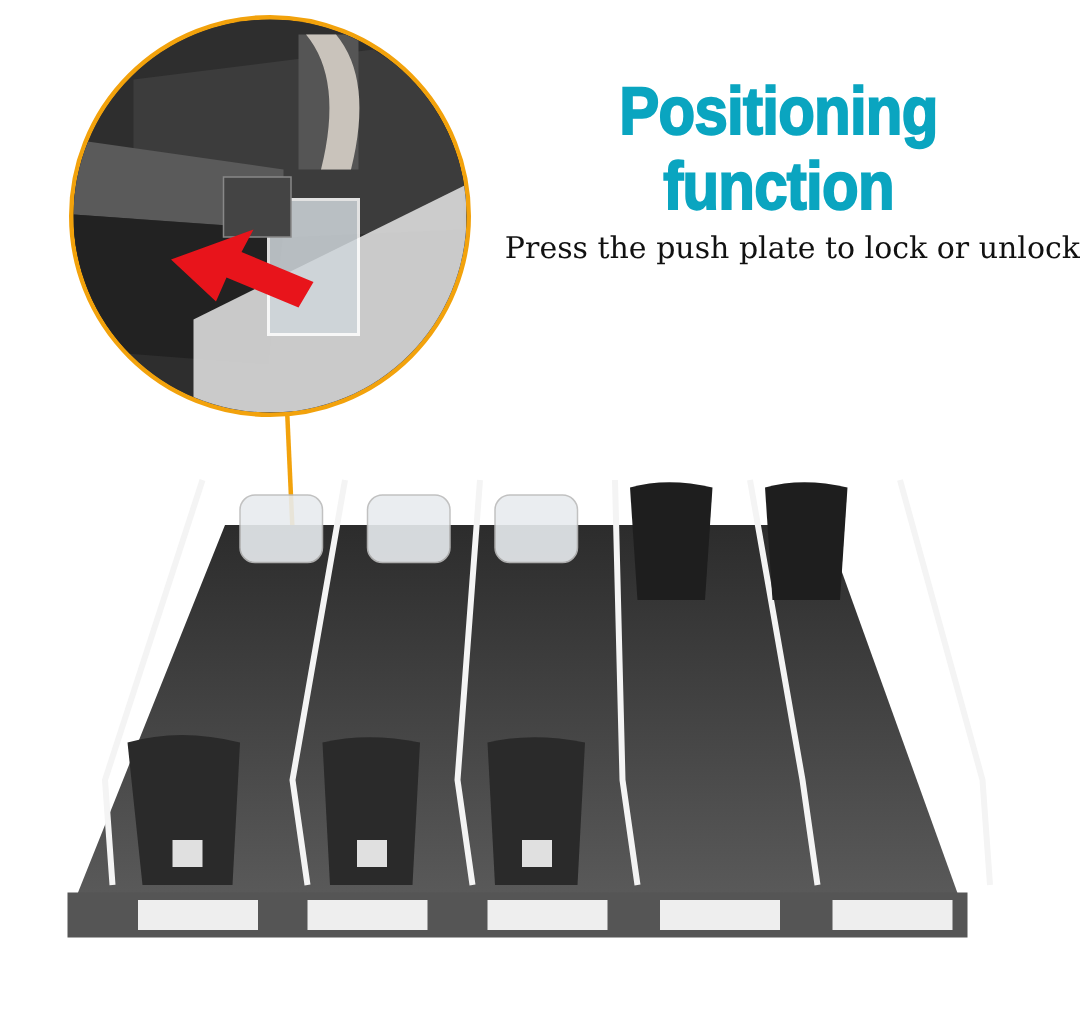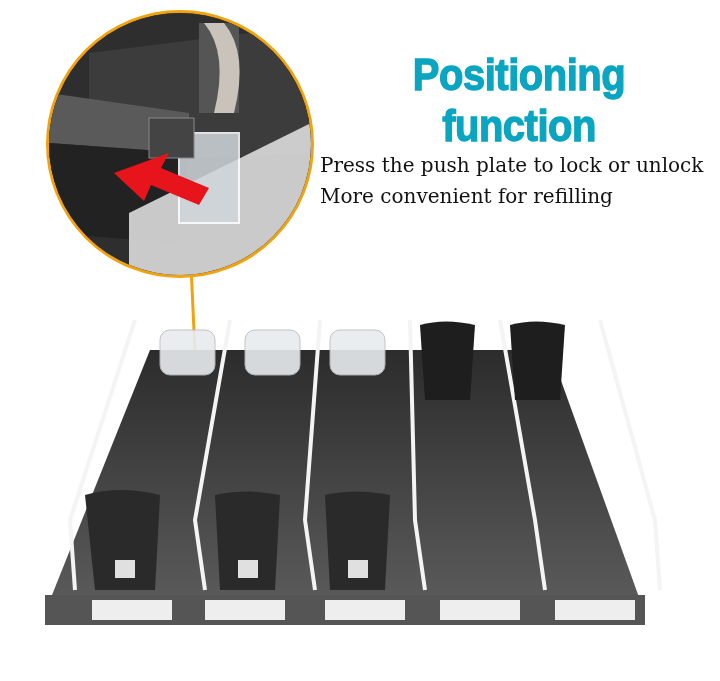--- a/index.html
+++ b/index.html
@@ -1,30 +1,29 @@
 <!DOCTYPE html>
 <html><head>
 <meta charset="utf-8">
 <style>
   html,body{margin:0;padding:0;background:#ffffff;}
   body{width:720px;height:681px;position:relative;overflow:hidden;font-family:"Liberation Sans",sans-serif;}
   .title{position:absolute;left:334px;top:50px;width:370px;text-align:center;color:#0aa5c0;font-family:"Liberation Sans",sans-serif;font-weight:900;font-size:40px;letter-spacing:-0.5px;transform:scaleY(1.12);transform-origin:top center;-webkit-text-stroke:1.2px #0aa5c0;}
-  .desc{position:absolute;left:320px;top:150px;width:400px;text-align:left;color:#111;font-family:"DejaVu Serif",serif;font-size:20px;line-height:31px;}
+  .desc{position:absolute;left:320px;top:150px;width:400px;text-align:right;color:#111;font-family:"DejaVu Serif",serif;font-size:20px;line-height:31px;}
   .zoom-circle{position:absolute;left:46px;top:10px;width:268px;height:268px;border-radius:50%;border:3px solid #f2a20c;overflow:hidden;background:#3a3a3a;box-sizing:border-box;}
   .leader{position:absolute;left:190px;top:276px;width:3px;height:330px;background:#f2a20c;transform:rotate(-2.6deg);transform-origin:top;}
   .leader-dot{position:absolute;left:210px;top:598px;width:10px;height:10px;border-radius:50%;background:#f2a20c;}
   .tray{position:absolute;left:40px;top:310px;width:640px;height:330px;}
 </style>
 </head>
 <body>
 
 <div class="title">Positioning function</div>
 <div class="desc">
   <div>Press the push plate to lock or unlock</div>
-  <div>More convenient for refilling</div>
 </div>
 
 <div class="zoom-circle">
   <svg width="262" height="262" viewBox="0 0 262 262">
     <rect x="0" y="0" width="262" height="262" fill="#2e2e2e"></rect>
     <polygon points="40,40 200,20 260,60 260,140 40,150" fill="#3c3c3c"></polygon>
     <rect x="150" y="10" width="40" height="90" fill="#555"></rect>
     <path d="M155,10 Q180,40 165,100 L185,100 Q200,40 175,10 Z" fill="#c9c3bb"></path>
     <polygon points="0,80 140,100 140,140 0,130" fill="#5a5a5a"></polygon>
     <polygon points="0,130 140,140 130,230 0,220" fill="#222"></polygon>

